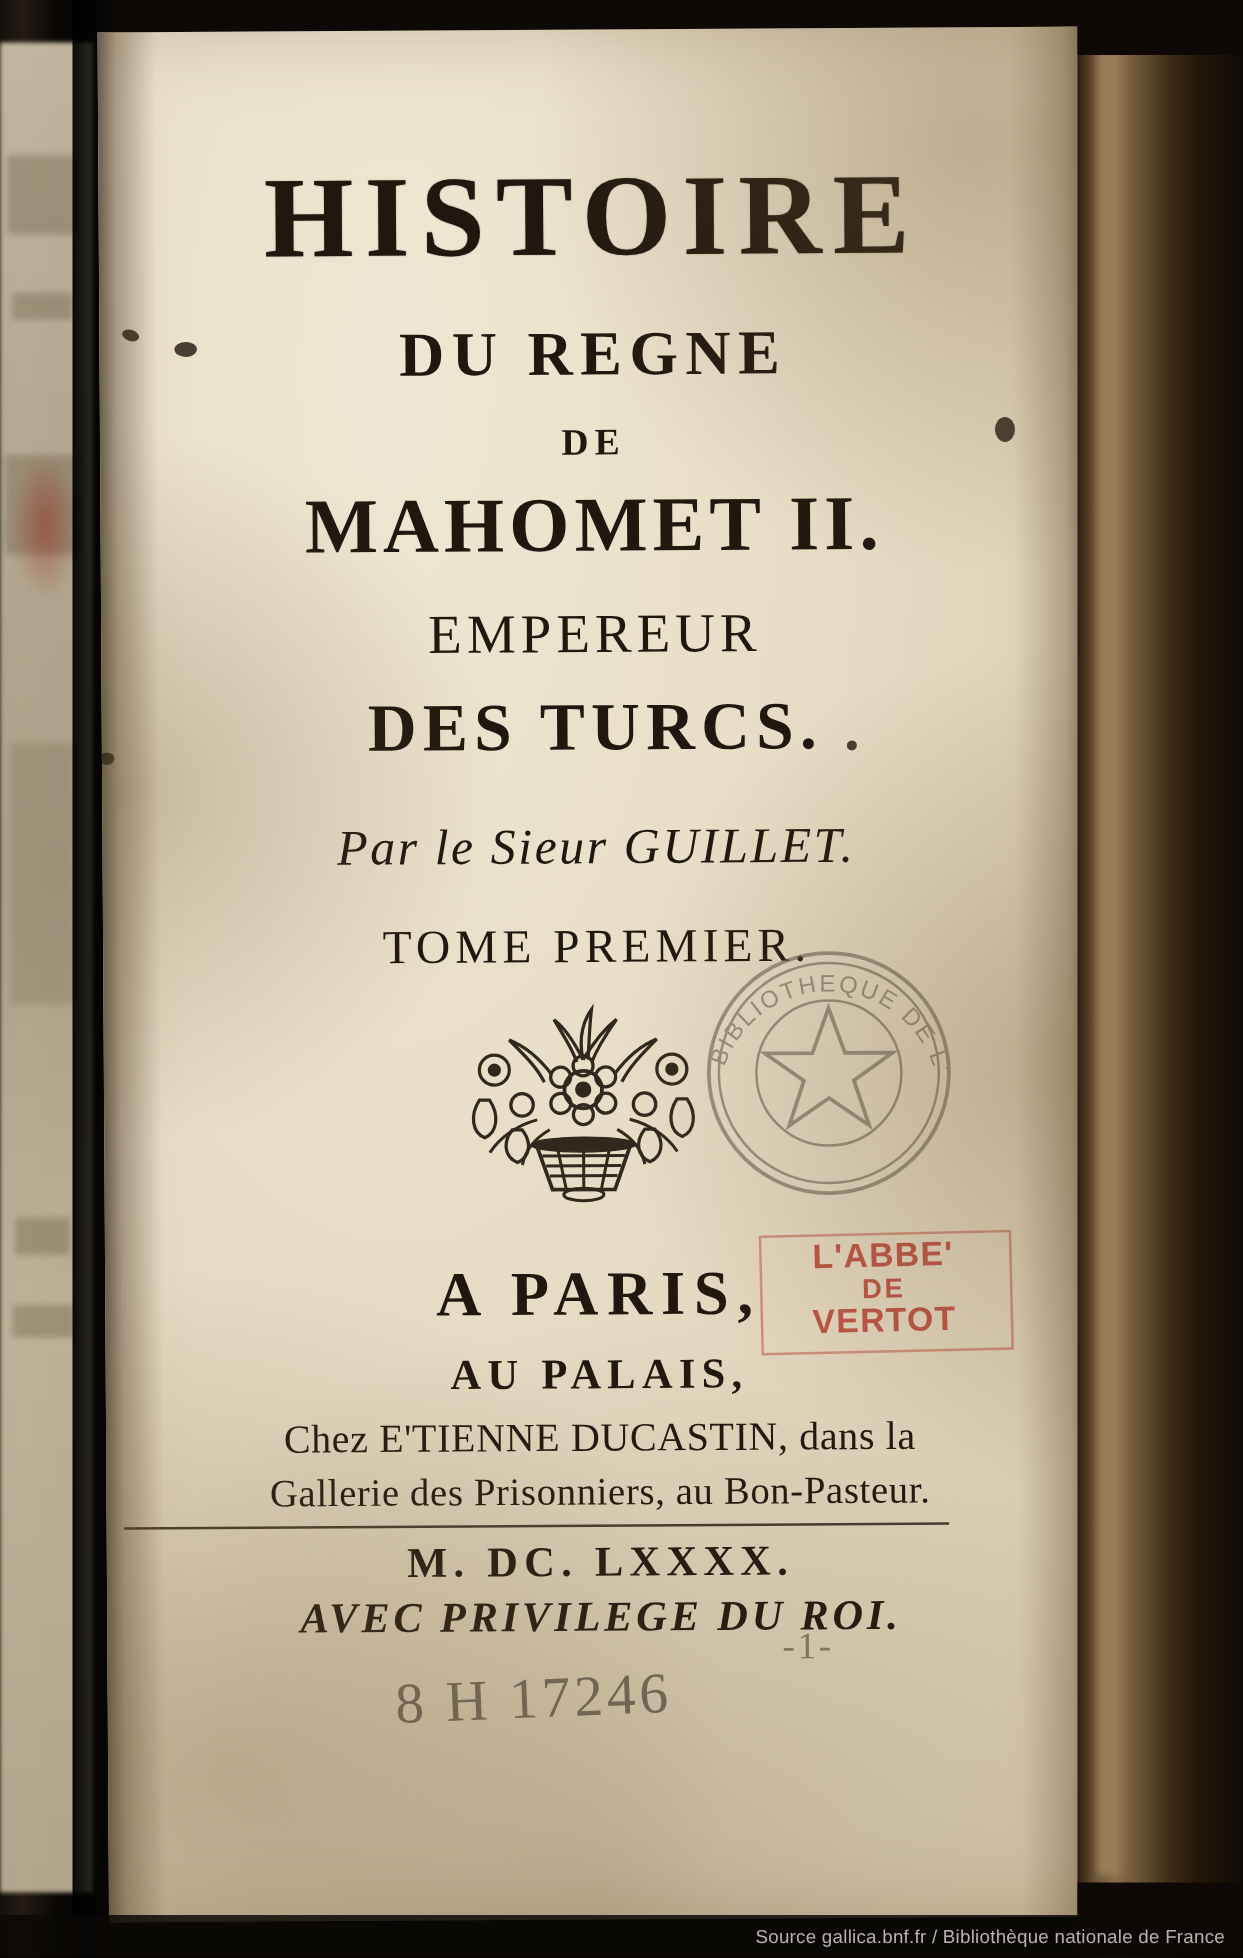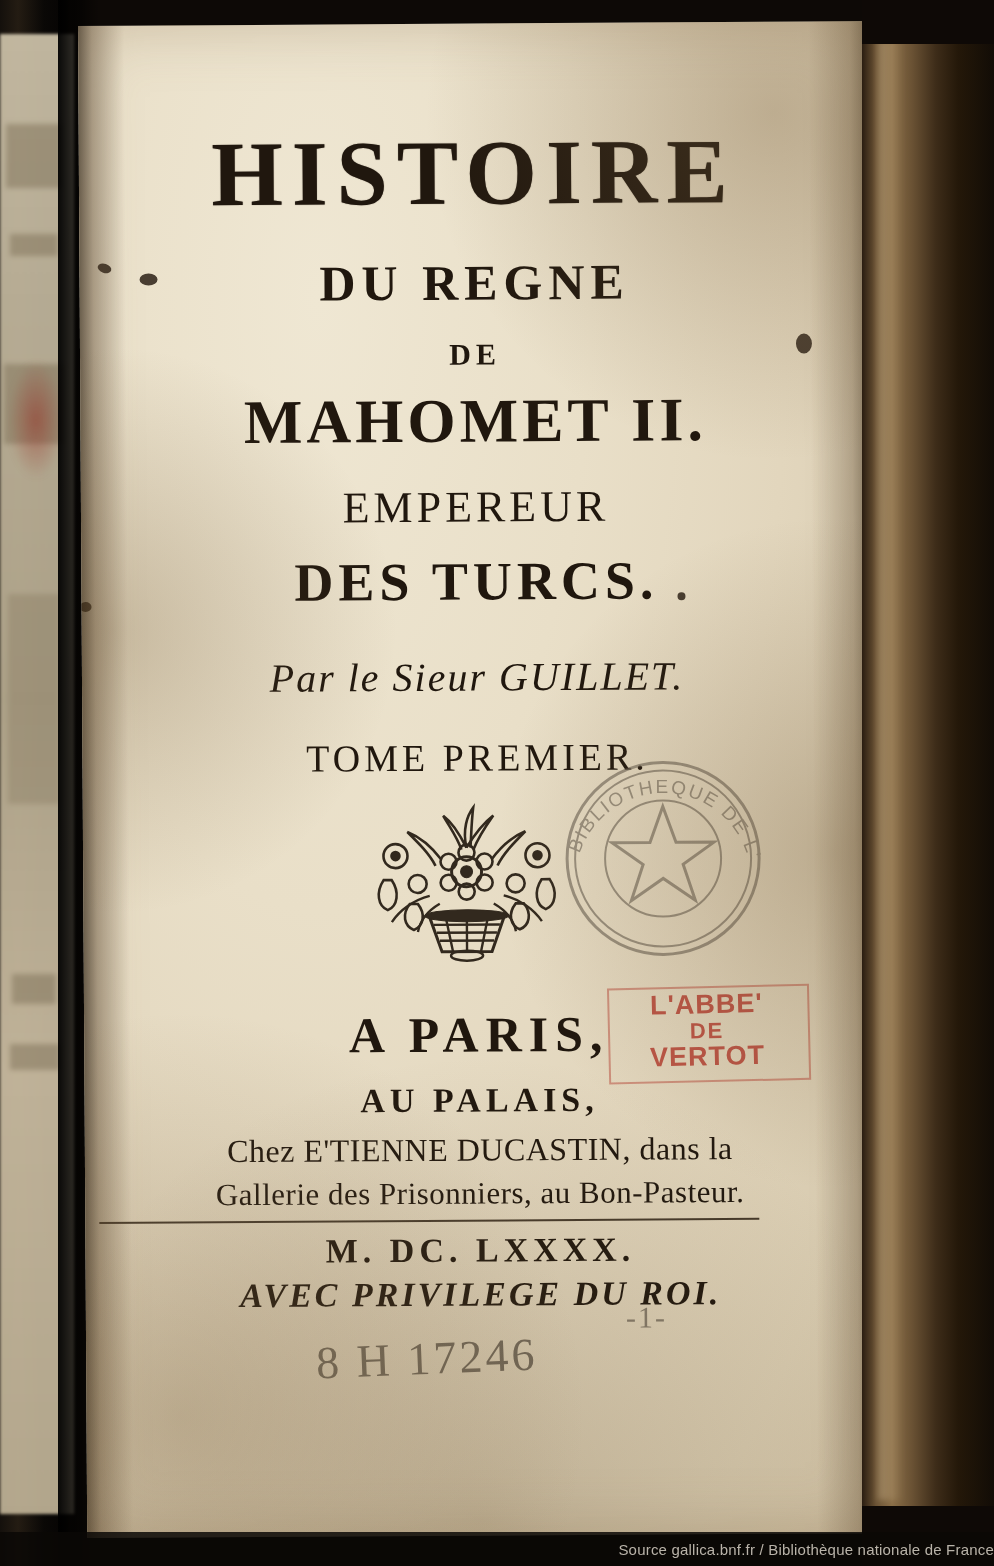--- a/index.html
+++ b/index.html
@@ -313,21 +313,21 @@
     left: 0;
     bottom: 0;
     width: 994px;
     height: 34px;
     color: #b9b3a9;
     font-family: "Liberation Sans", sans-serif;
     font-size: 15px;
     display: flex;
     align-items: center;
     justify-content: flex-end;
-    padding-right: 0;
+    padding-right: 14px;
     box-sizing: border-box;
     background: rgba(10,8,6,.85);
     letter-spacing: .2px;
   }
 </style>
 </head>
 <body>
 
 <div id="scan">
 

